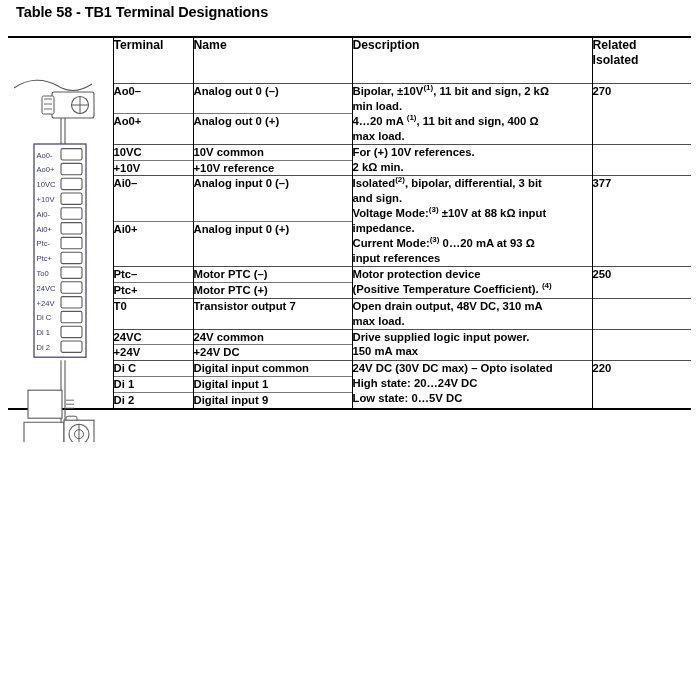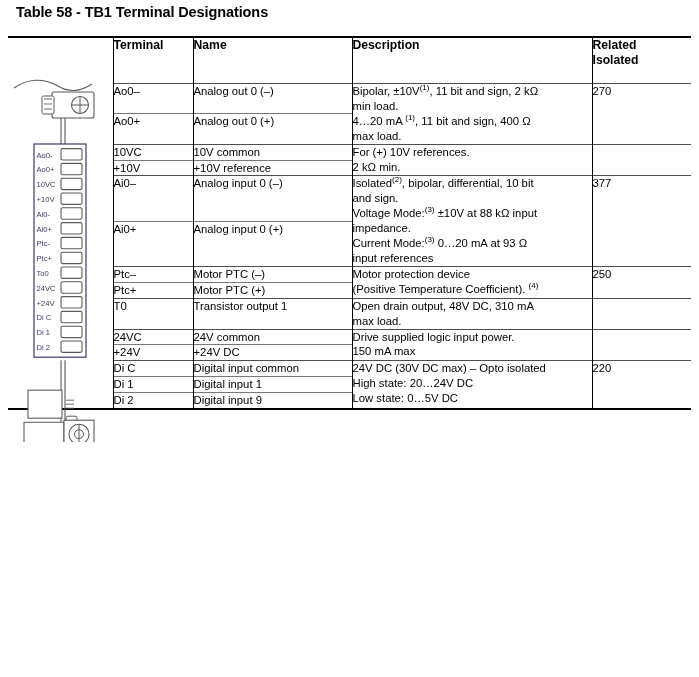--- a/index.html
+++ b/index.html
@@ -53,20 +53,21 @@
   col.c-term  { width: 80px; }
   col.c-name  { width: 159px; }
   col.c-desc  { width: 240px; }
   col.c-param { width: 99px; }
 
   
   .cell {
     border-left: 1.2px solid #000;
     padding: 5px 7px 5px 7px;
     line-height: 1.32;
+    font-weight: bold;
   }
 
   
   .hsep-sub { border-top: 1.1px solid #77787b; }   
   .hsep-grp { border-top: 1.3px solid #4d4d4f; }   
 
   .illus-cell {
     border-left: none;
     padding: 0;
     position: relative;
@@ -149,21 +150,21 @@
           <td class="cell hsep-grp param-val" rowspan="2"></td>
         </tr>
         <tr>
           <td class="cell hsep-sub">+10V</td>
           <td class="cell hsep-sub">+10V reference</td>
         </tr>
         <tr>
           <td class="cell hsep-grp">Ai0–</td>
           <td class="cell hsep-grp">Analog input 0 (–)</td>
           <td class="cell hsep-grp" rowspan="2">
-            <span class="desc-line"><span>Isolated</span><sup class="fn">(2)</sup><span>, bipolar, differential, 10 bit</span></span>
+            <span class="desc-line"><span>Isolated</span><sup class="fn">(2)</sup><span>, bipolar, differential, 3 bit</span></span>
             <span class="desc-line"><span>and sign.</span></span>
             <span class="desc-line"><span>Voltage Mode:</span><sup class="fn">(3)</sup><span> ±10V at 88 kΩ input</span></span>
             <span class="desc-line"><span>impedance.</span></span>
             <span class="desc-line"><span>Current Mode:</span><sup class="fn">(3)</sup><span> 0…20 mA at 93 Ω</span></span>
             <span class="desc-line"><span>input references</span></span>
           </td>
           <td class="cell hsep-grp param-val" rowspan="2">377</td>
         </tr>
         <tr>
           <td class="cell hsep-sub">Ai0+</td>
@@ -177,21 +178,21 @@
             <span class="desc-line"><span>(Positive Temperature Coefficient). </span><sup class="fn">(4)</sup></span>
           </td>
           <td class="cell hsep-grp param-val" rowspan="2">250</td>
         </tr>
         <tr>
           <td class="cell hsep-sub">Ptc+</td>
           <td class="cell hsep-sub">Motor PTC (+)</td>
         </tr>
         <tr>
           <td class="cell hsep-grp">T0</td>
-          <td class="cell hsep-grp">Transistor output 1</td>
+          <td class="cell hsep-grp">Transistor output 7</td>
           <td class="cell hsep-grp" rowspan="1">
             <span class="desc-line"><span>Open drain output, 48V DC, 310 mA</span></span>
             <span class="desc-line"><span>max load.</span></span>
           </td>
           <td class="cell hsep-grp param-val" rowspan="1"></td>
         </tr>
         <tr>
           <td class="cell hsep-grp">24VC</td>
           <td class="cell hsep-grp">24V common</td>
           <td class="cell hsep-grp" rowspan="2">

